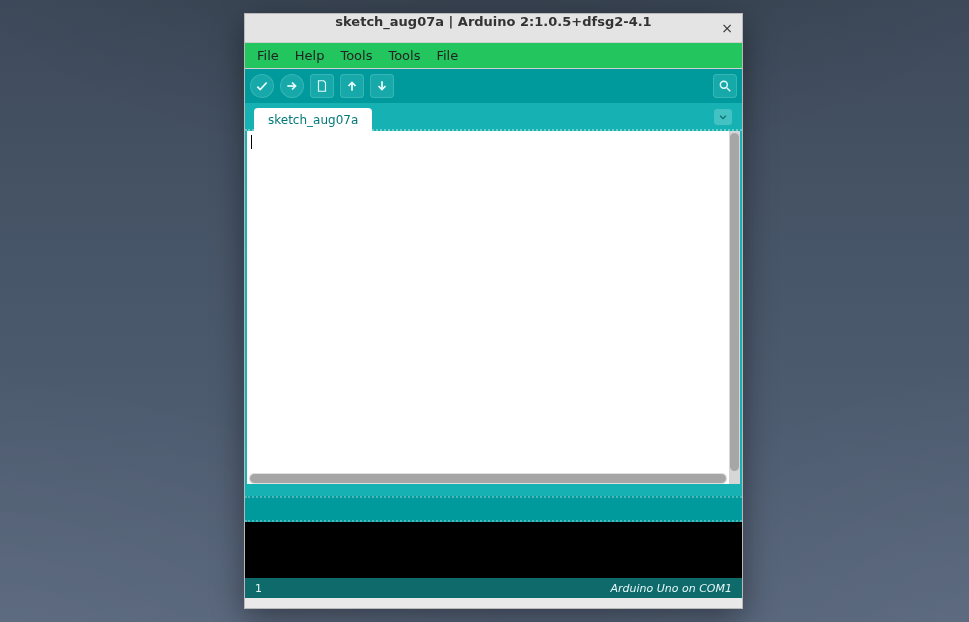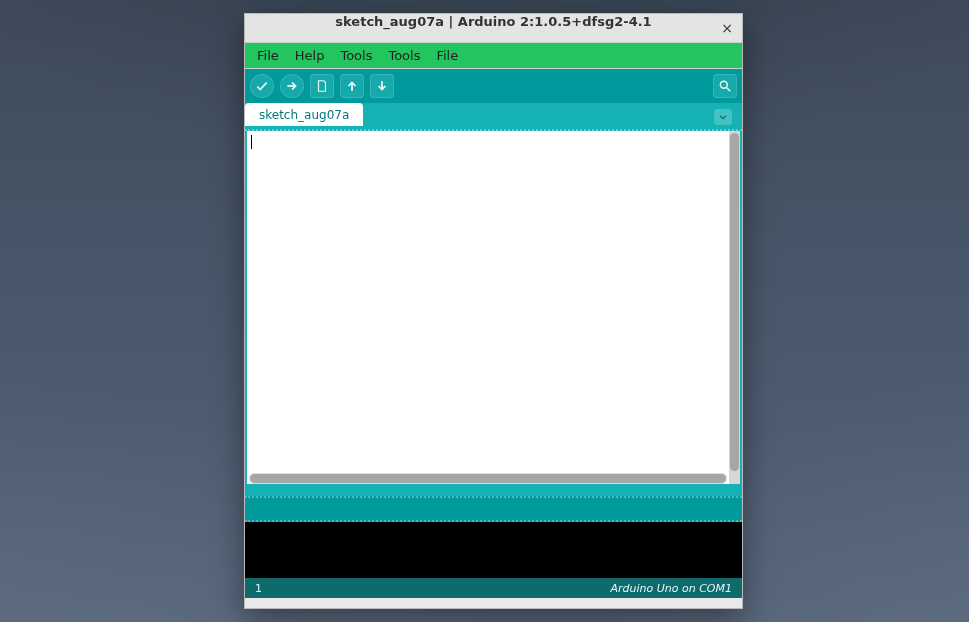--- a/index.html
+++ b/index.html
@@ -101,21 +101,22 @@
     box-shadow: inset 0 0 0 1px rgba(255,255,255,0.15);
   }
   .tool-btn svg { display: block; }
   .tool-btn.round { border-radius: 50%; }
   .toolbar-spacer { flex: 1; }
   .tabstrip {
     height: 28px;
     background: #16b2b3;
     position: relative;
     display: flex;
-    padding-left: 0;
+    align-items: flex-end;
+    padding-left: 9px;
   }
   .tabstrip::after {
     content: "";
     position: absolute;
     left: 0; right: 0; bottom: 0;
     height: 2px;
     border-bottom: 2px dotted rgba(255,255,255,0.35);
     pointer-events: none;
   }
   .tab {

